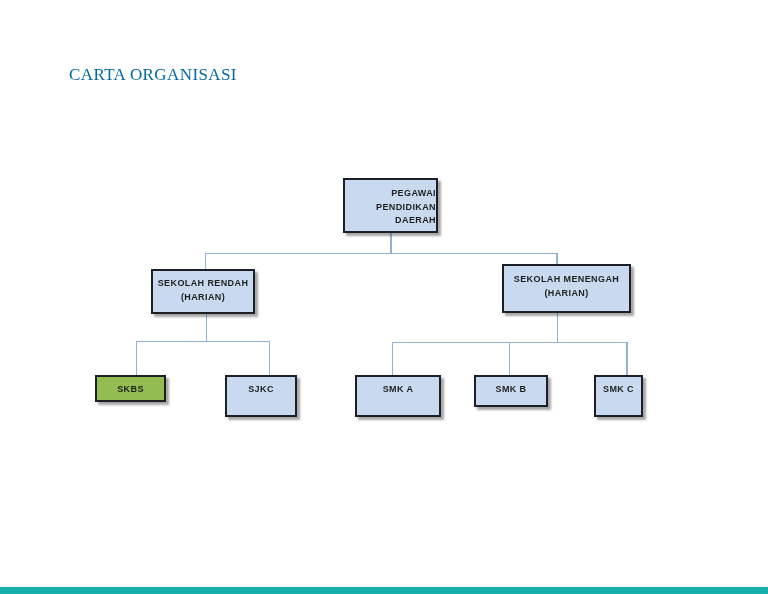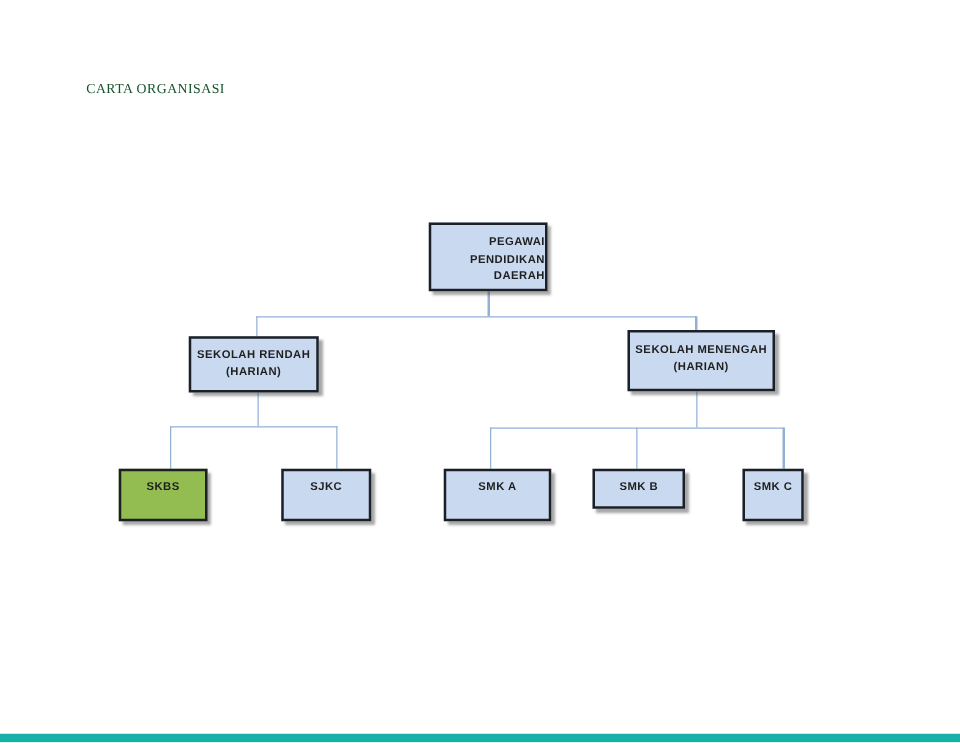--- a/index.html
+++ b/index.html
@@ -13,23 +13,23 @@
     height: 594px;
     background: #ffffff;
     overflow: hidden;
     font-family: "Liberation Sans", sans-serif;
   }
   .doc-title {
     position: absolute;
     left: 69px;
     top: 65px;
     font-family: "Liberation Serif", serif;
-    font-size: 11px;
+    font-size: 17px;
     letter-spacing: 0.4px;
-    color: #14532d;
+    color: #0369a1;
     white-space: nowrap;
   }
   .node {
     position: absolute;
     box-sizing: border-box;
     border: 2px solid var(--node-border, #1c2026);
     background: var(--node-fill-blue, #c9daf0);
     box-shadow: 3px 3px 2px rgba(60,60,60,0.45);
     text-align: center;
     padding-top: 6px;
@@ -87,26 +87,26 @@
     <span class="nl">PEGAWAI</span>
     <span class="nl">PENDIDIKAN</span>
     <span class="nl">DAERAH</span>
   </div>
 
   <div class="node" style="left:151px; top:269px; width:104px; height:45px;">
     <span class="nl">SEKOLAH RENDAH</span>
     <span class="nl">(HARIAN)</span>
   </div>
 
-  <div class="node" style="left:502px; top:264px; width:118px; height:49px; padding-top:7px;">
+  <div class="node" style="left:502px; top:264px; width:129px; height:49px; padding-top:7px;">
     <span class="nl">SEKOLAH MENENGAH</span>
     <span class="nl">(HARIAN)</span>
   </div>
 
-  <div class="node green" style="left:95px; top:375px; width:71px; height:42px;">
+  <div class="node green" style="left:95px; top:375px; width:71px; height:27px;">
     <span class="nl">SKBS</span>
   </div>
 
   <div class="node" style="left:225px; top:375px; width:72px; height:42px;">
     <span class="nl">SJKC</span>
   </div>
 
   <div class="node" style="left:355px; top:375px; width:86px; height:42px;">
     <span class="nl">SMK A</span>
   </div>

